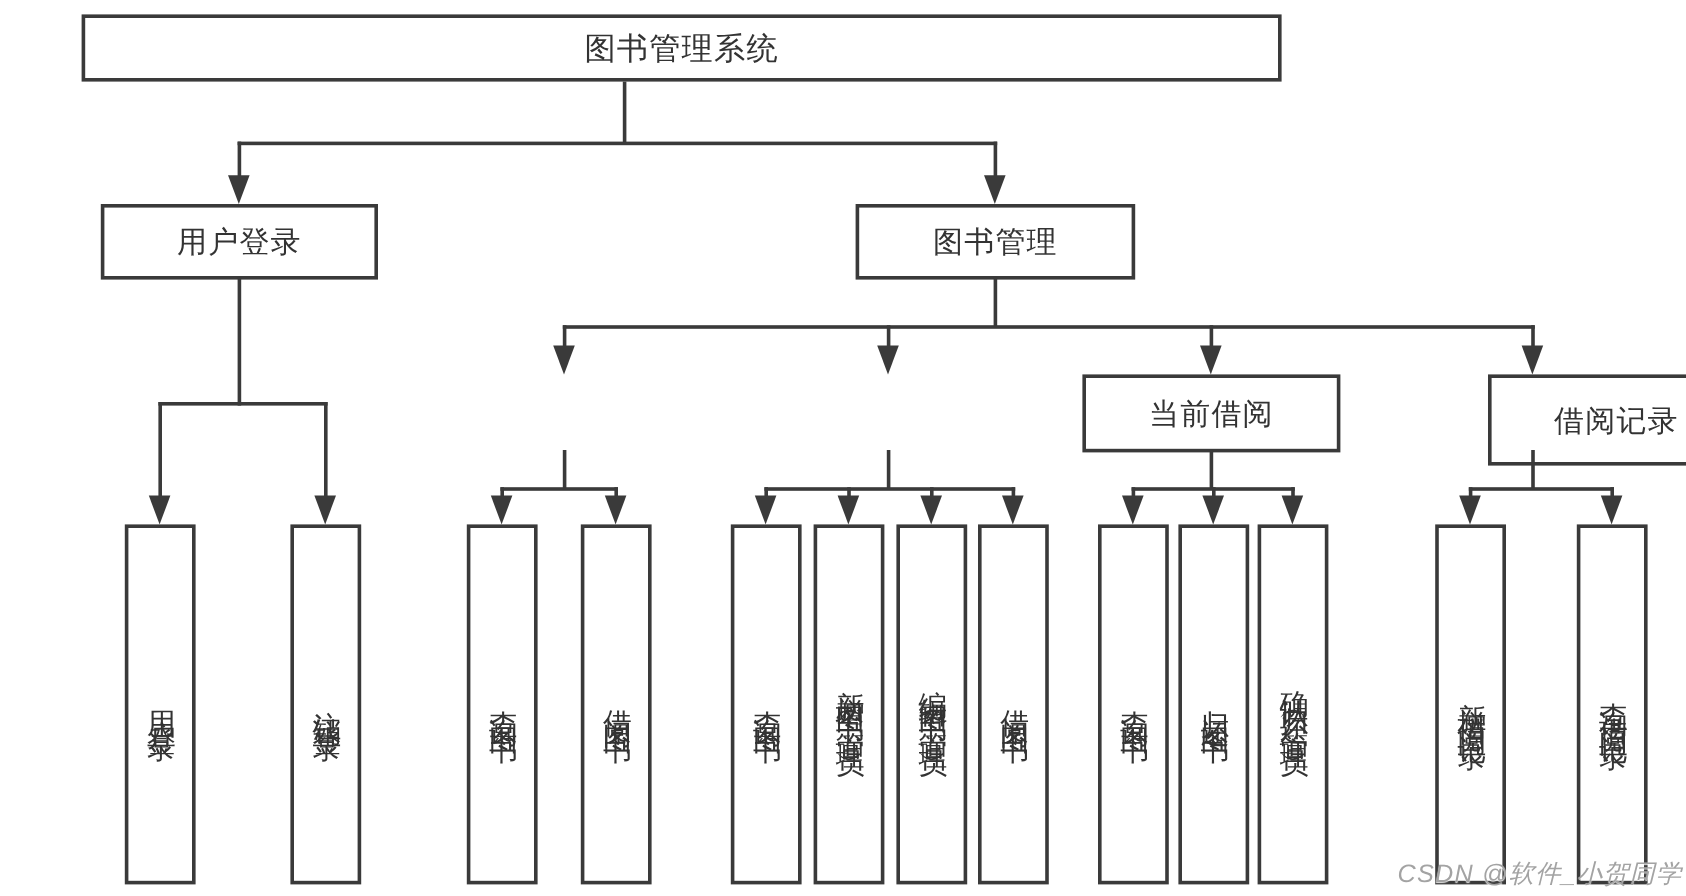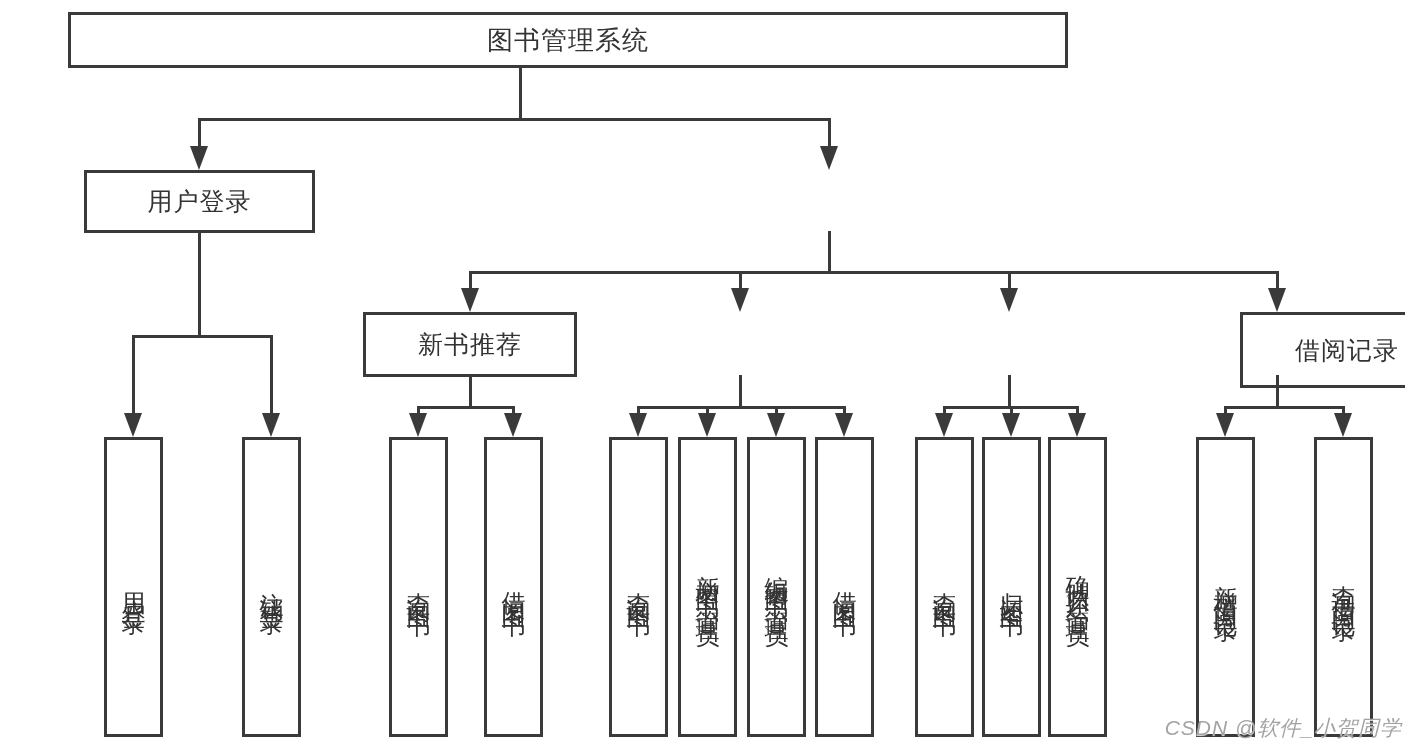--- a/index.html
+++ b/index.html
@@ -50,23 +50,26 @@
 
 <div class="canvas">
 
   <div class="box root-box" style="left:20px;top:12px;width:1000px;height:56px;margin-left:48px;">
     <span>图书管理系统</span>
   </div>
 
   <div class="box" style="left:84px;top:170px;width:231px;height:63px;">
     <span>用户登录</span>
   </div>
+  <div class="box" style="left:713px;top:170px;width:233px;height:63px;">
+    <span>图书管理</span>
+  </div>
 
-  <div class="box" style="left:363px;top:312px;width:214px;height:65px;">
-    <span>新书推荐</span>
+  <div class="box" style="left:902px;top:312px;width:215px;height:65px;">
+    <span>当前借阅</span>
   </div>
   <div class="box" style="left:1240px;top:312px;width:214px;height:76px;">
     <span>借阅记录</span>
   </div>
 
   <div class="vbox" style="left:104px;">
       <span class="vlbl">用户登录</span>
     </div>
   <div class="vbox" style="left:242px;">
       <span class="vlbl">注销登录</span>

